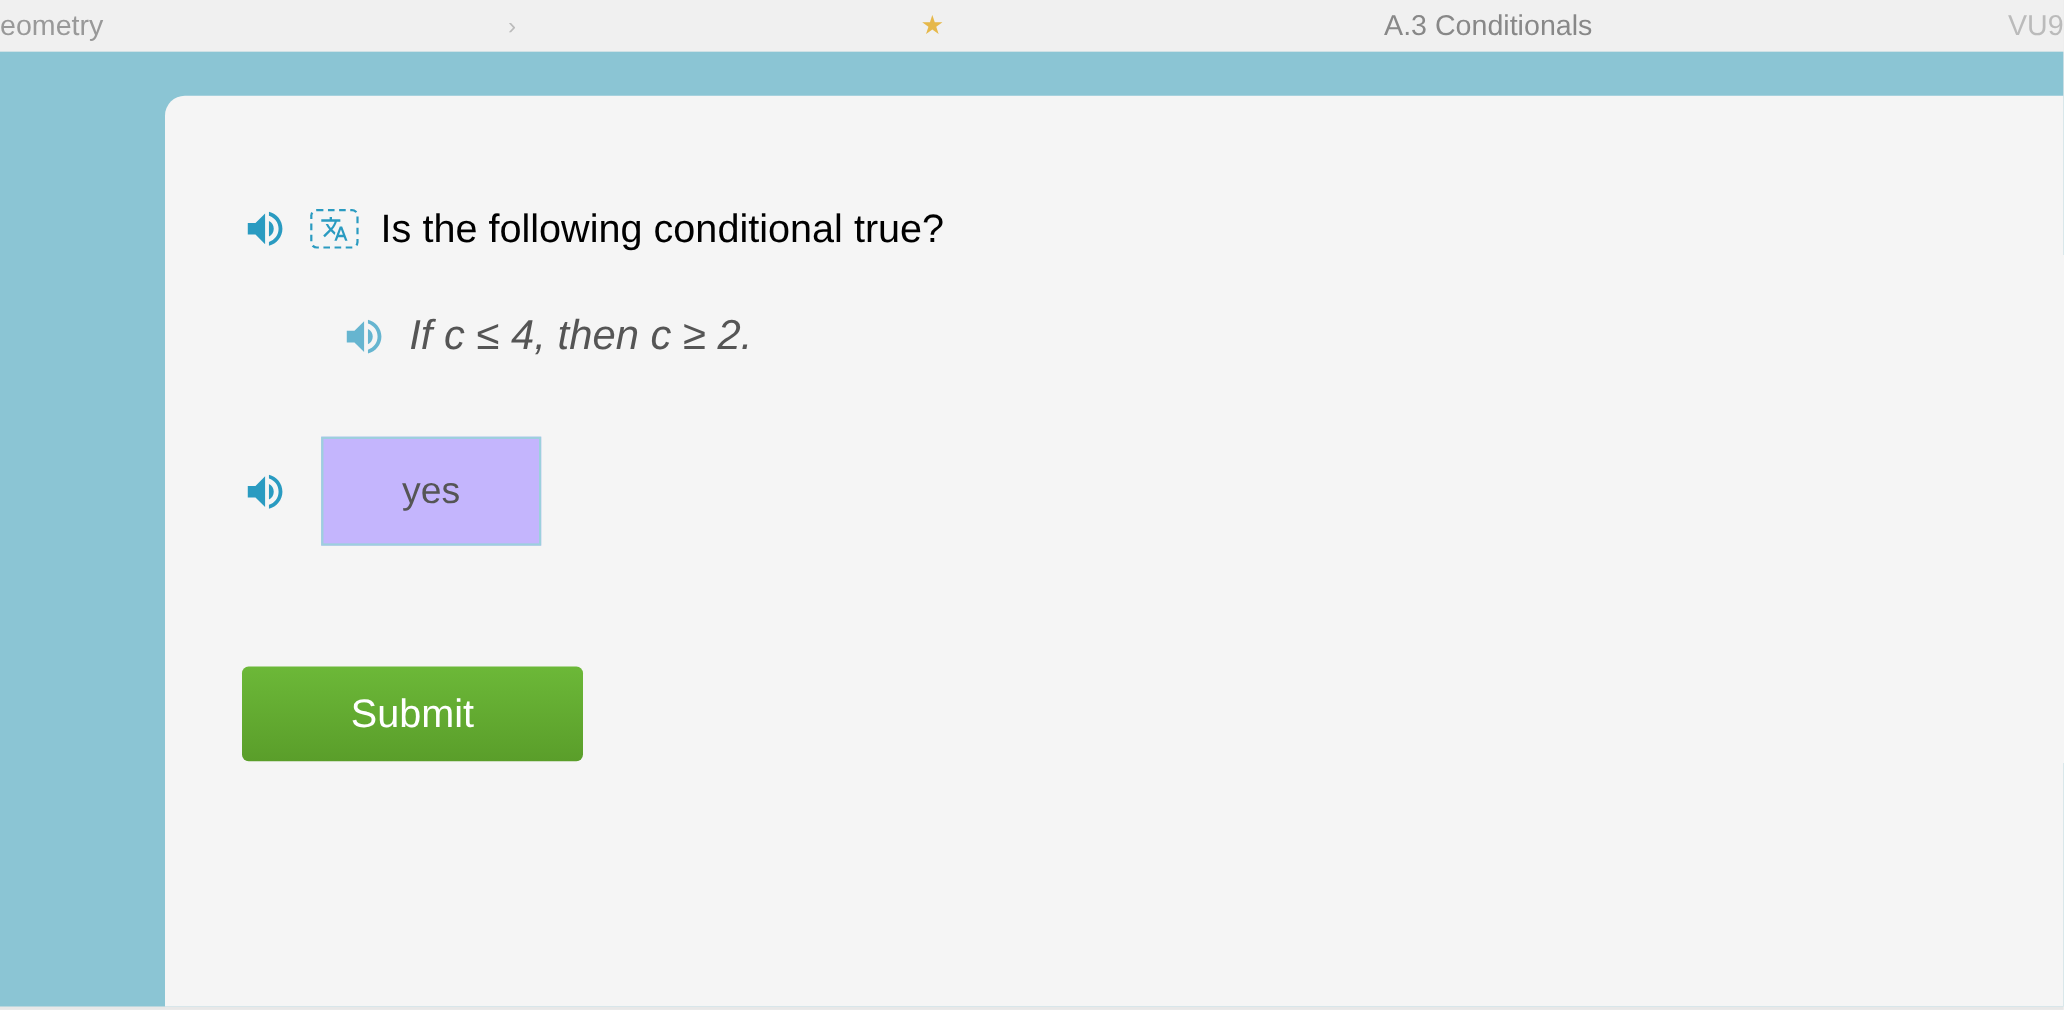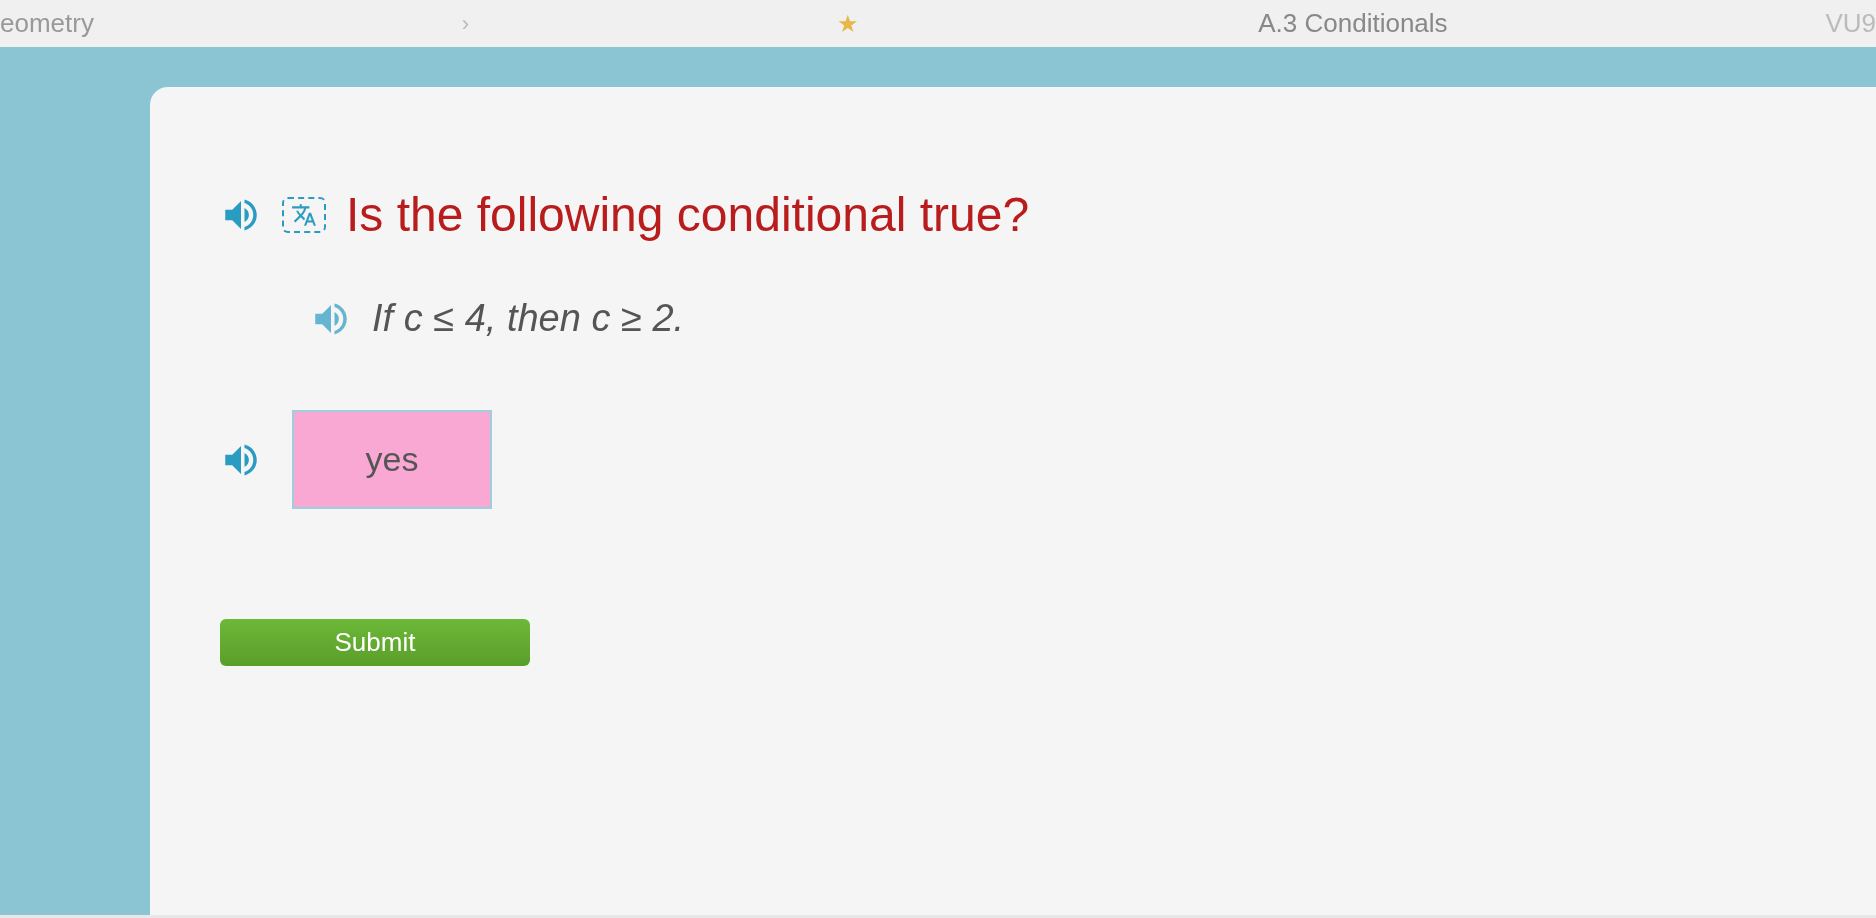--- a/index.html
+++ b/index.html
@@ -76,22 +76,22 @@
       border-radius: 6px;
       padding: 2px 6px;
       font-size: 20px;
       display: flex;
       align-items: center;
       justify-content: center;
       height: 36px;
       width: 44px;
     }
     .question-text {
-      font-size: 48px;
-      color: #b91c1c;
+      font-size: 36px;
+      color: #000000;
     }
     .statement-row {
       display: flex;
       align-items: center;
       gap: 20px;
       margin-left: 90px;
       margin-bottom: 70px;
     }
     .statement-row .speaker-icon {
       opacity: 0.7;
@@ -102,36 +102,36 @@
       font-style: italic;
     }
     .answers-row {
       display: flex;
       align-items: center;
       gap: 30px;
       margin-bottom: 110px;
     }
     .answer-button {
       border: 2px solid #9cd0dd;
-      background: #f9a8d4;
+      background: #c4b5fd;
       color: #555;
       font-size: 34px;
       padding: 28px 0;
       width: 200px;
       cursor: pointer;
       font-family: inherit;
     }
     .submit-button {
       background: #5fa82e;
       background: linear-gradient(to bottom, #6cb838, #5a9e2a);
       color: #fff;
-      font-size: 26px;
+      font-size: 36px;
       border: none;
       border-radius: 6px;
-      padding: 8px 0;
+      padding: 22px 0;
       width: 310px;
       text-align: center;
       cursor: pointer;
       font-family: inherit;
     }
   </style>
 </head>
 <body>
 
 <div class="breadcrumb">

